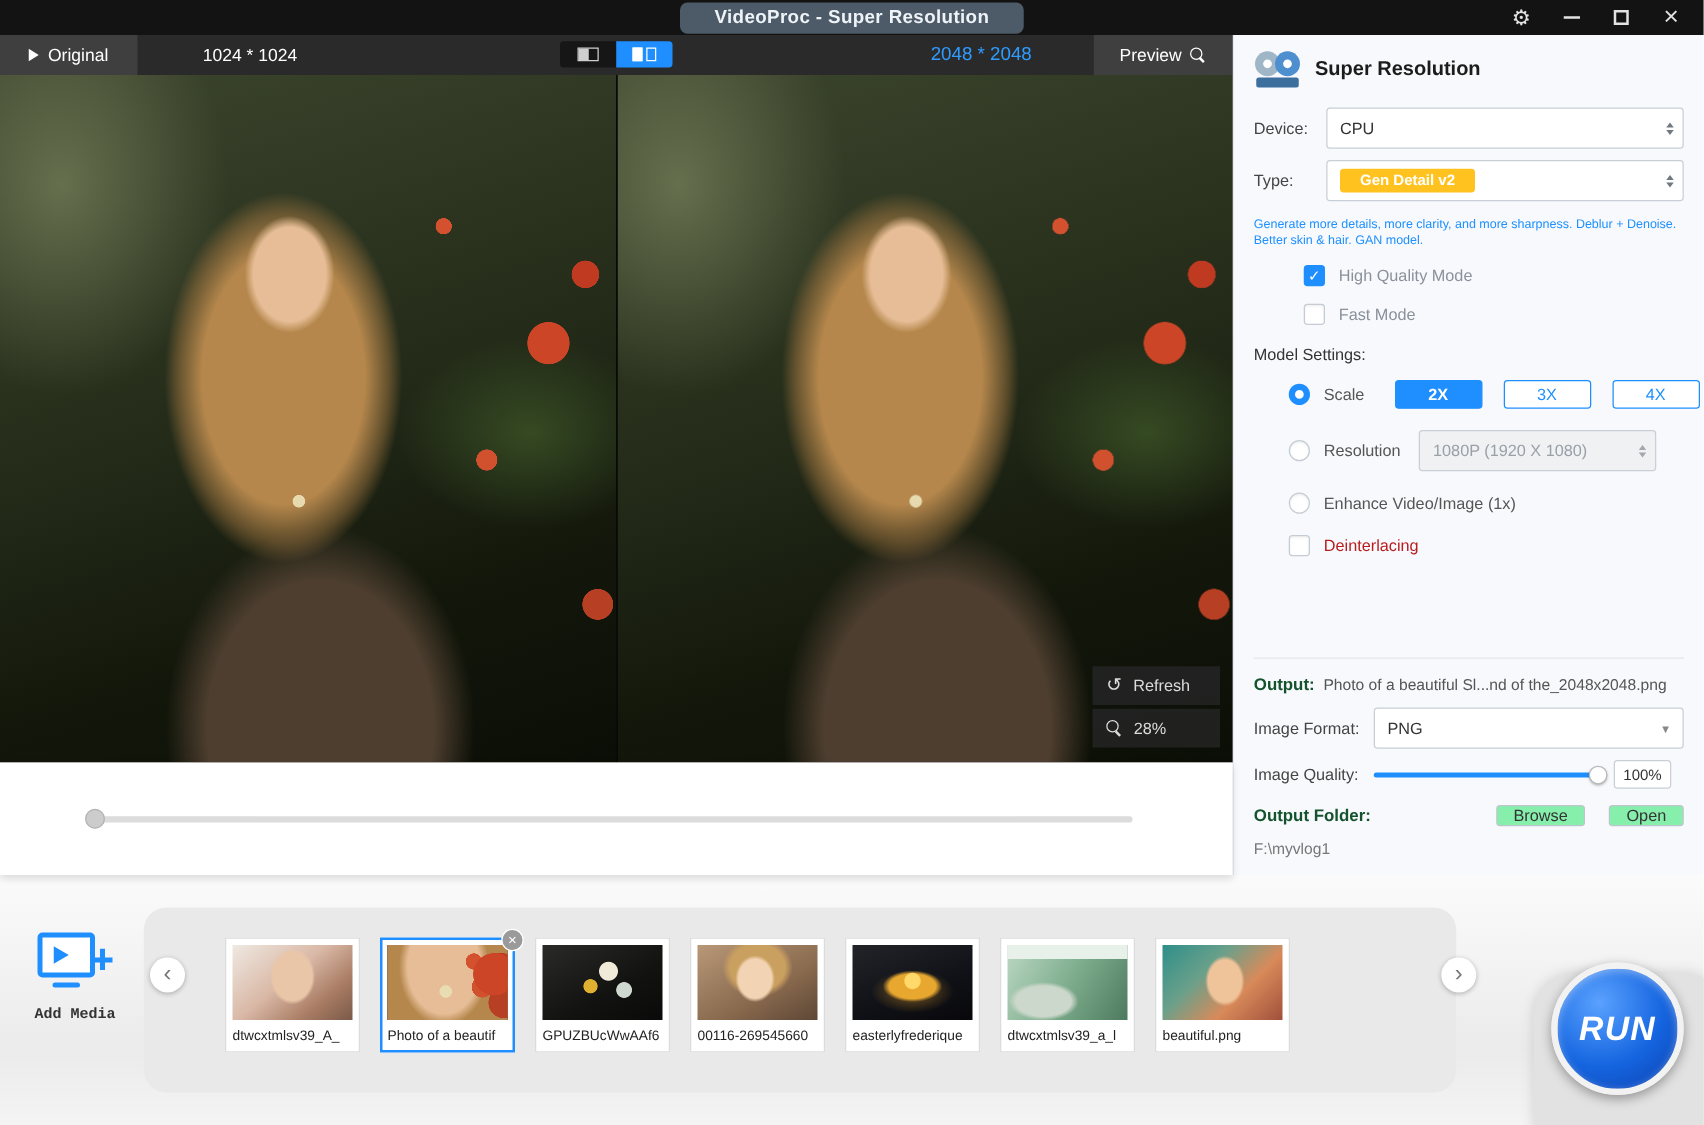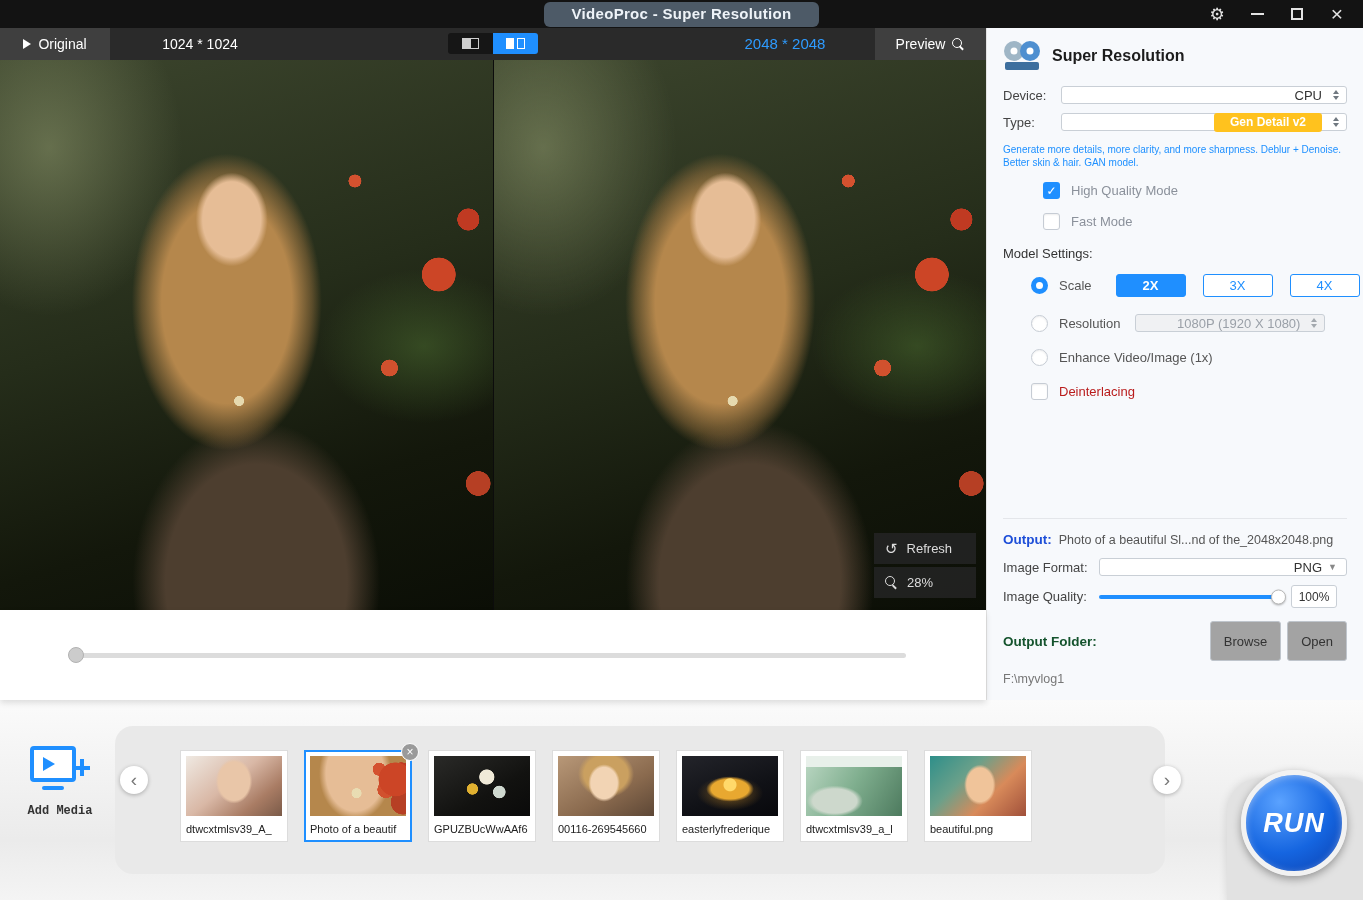--- a/index.html
+++ b/index.html
@@ -65,21 +65,21 @@
   .slider-row { height:90px; display:flex; align-items:center; padding-left:70px; background:#fff; box-shadow:0 3px 6px rgba(0,0,0,.12); position:relative; z-index:2; }
   .h-slider { width:836px; height:5px; background:#dcdcdc; border-radius:3px; position:relative; cursor:pointer; }
   .h-thumb { position:absolute; left:-2px; top:50%; transform:translateY(-50%); width:16px; height:16px; border-radius:50%; background:#cccccc; border:1px solid #b2b2b2; cursor:pointer; }
 
   
   .side-panel { width:377px; background:#f7f9fc; border-left:1px solid #e3e3e3; display:flex; flex-direction:column; padding:12px 16px 10px; }
   .sp-header { display:flex; align-items:center; gap:11px; margin-bottom:14px; }
   .sp-title { font-size:16px; font-weight:bold; color:#1c1c1c; }
   .row { display:flex; align-items:center; margin-bottom:9px; }
   .row .lab { width:58px; font-size:13px; color:#444; }
-  .select { position:relative; flex:1; height:18px; background:#fff; border:1px solid #c9cfd6; border-radius:3px; display:flex; align-items:center; padding:0 24px 0 10px; font-size:13px; color:#333; cursor:pointer;justify-content:flex-end; }
+  .select { position:relative; flex:1; height:33px; background:#fff; border:1px solid #c9cfd6; border-radius:3px; display:flex; align-items:center; padding:0 24px 0 10px; font-size:13px; color:#333; cursor:pointer; }
   .stepper { position:absolute; right:7px; top:50%; transform:translateY(-50%); display:flex; flex-direction:column; gap:2px; }
   .tri-up { width:0; height:0; border-left:3.5px solid transparent; border-right:3.5px solid transparent; border-bottom:4.5px solid #707880; }
   .tri-down { width:0; height:0; border-left:3.5px solid transparent; border-right:3.5px solid transparent; border-top:4.5px solid #707880; }
   .type-badge { background:#ffc21e; color:#fff; font-size:12px; font-weight:bold; padding:2px 16px 3px; border-radius:3px; }
   .desc { color:#1e90ff; font-size:10px; line-height:1.32; margin:3px 0 13px; }
   .check-row { display:flex; align-items:center; gap:11px; margin:0 0 14px 40px; font-size:13px; color:#8b919b; cursor:pointer; }
   .cb { width:17px; height:17px; border-radius:3px; display:flex; align-items:center; justify-content:center; font-size:12px; flex:0 0 17px; }
   .cb-on { background:#1f8fff; color:#fff; }
   .cb-off { background:#fff; border:1px solid #c6ccd4; box-shadow:inset 0 1px 2px rgba(0,0,0,.07); }
   .model-label { font-size:13px; color:#333; margin:2px 0 13px; }
@@ -88,30 +88,30 @@
   .radio-on { border:5px solid #1f8fff; box-shadow:none; }
   .scale-btns { display:flex; gap:17px; margin-left:13px; }
   .scale-btn { width:70px; height:23px; border-radius:3px; font-size:13px; display:flex; align-items:center; justify-content:center; cursor:pointer; }
   .scale-sel { background:#1f8fff; color:#fff; border:1px solid #1f8fff; font-weight:bold; }
   .scale-un { background:#fff; color:#1f8fff; border:1px solid #1f8fff; }
   .res-select { flex:0 0 190px; margin-left:4px; background:#f0f1f3; color:#9aa0a8; }
   .res-select .tri-up, .res-select .tri-down { opacity:.6; }
 
   .output-sec { margin-top:auto; border-top:1px solid #e4e6ea; padding-top:13px; }
   .out-line { font-size:12.5px; color:#555; margin-bottom:11px; white-space:nowrap; overflow:hidden; }
-  .out-line b { color:#1d4ed8; margin-right:7px; font-size:13.5px; }
+  .out-line b { color:#14532d; margin-right:7px; font-size:13.5px; }
   .lab2 { width:96px; font-size:13px; color:#444; flex:0 0 96px; }
   .caret { position:absolute; right:9px; font-size:9px; color:#888; }
   .qual-row { display:flex; align-items:center; margin-bottom:13px; }
   .q-slider { width:180px; height:4px; background:#1f8fff; border-radius:2px; position:relative; margin-right:12px; cursor:pointer; }
   .q-thumb { position:absolute; right:-7px; top:50%; transform:translateY(-50%); width:15px; height:15px; background:#fff; border:1px solid #b8b8b8; border-radius:50%; box-shadow:0 1px 2px rgba(0,0,0,.25); cursor:pointer; }
   .q-val { width:46px; height:23px; border:1px solid #c9cfd6; background:#fff; border-radius:3px; font-size:12px; color:#333; display:flex; align-items:center; justify-content:center; }
   .folder-row { display:flex; align-items:center; margin-bottom:11px; }
   .folder-row b { font-size:13.5px; color:#14532d; flex:1; }
-  .fbtn { height:40px; padding:0 13px; background:#a3a3a3; border:1px solid #bfc5cc; border-radius:3px; font-size:13px; color:#333; cursor:pointer; margin-left:6px; }
+  .fbtn { height:17px; padding:0 13px; background:#86efac; border:1px solid #bfc5cc; border-radius:3px; font-size:13px; color:#333; cursor:pointer; margin-left:19px; }
   .path { font-size:12.5px; color:#777; padding-bottom:4px; }
 
   
   .bottom-bar { flex:0 0 200px; background:linear-gradient(#fbfbfb,#ebebeb 70%,#f4f4f4); position:relative; }
   .shelf { position:absolute; left:115px; top:26px; width:1050px; height:148px; background:#e9e9e9; border-radius:18px; }
   .add-media { position:absolute; left:16px; top:44px; width:88px; text-align:center; cursor:pointer; }
   .am-icon { position:relative; width:64px; height:50px; margin:0 auto; }
   .am-screen { position:absolute; left:2px; top:2px; width:46px; height:36px; border:4px solid #1f8fff; border-radius:4px; background:#fff; }
   .am-play { position:absolute; left:15px; top:13px; width:0; height:0; border-top:7px solid transparent; border-bottom:7px solid transparent; border-left:12px solid #1f8fff; }
   .am-plus { position:absolute; right:2px; top:15px; width:17px; height:17px; }

